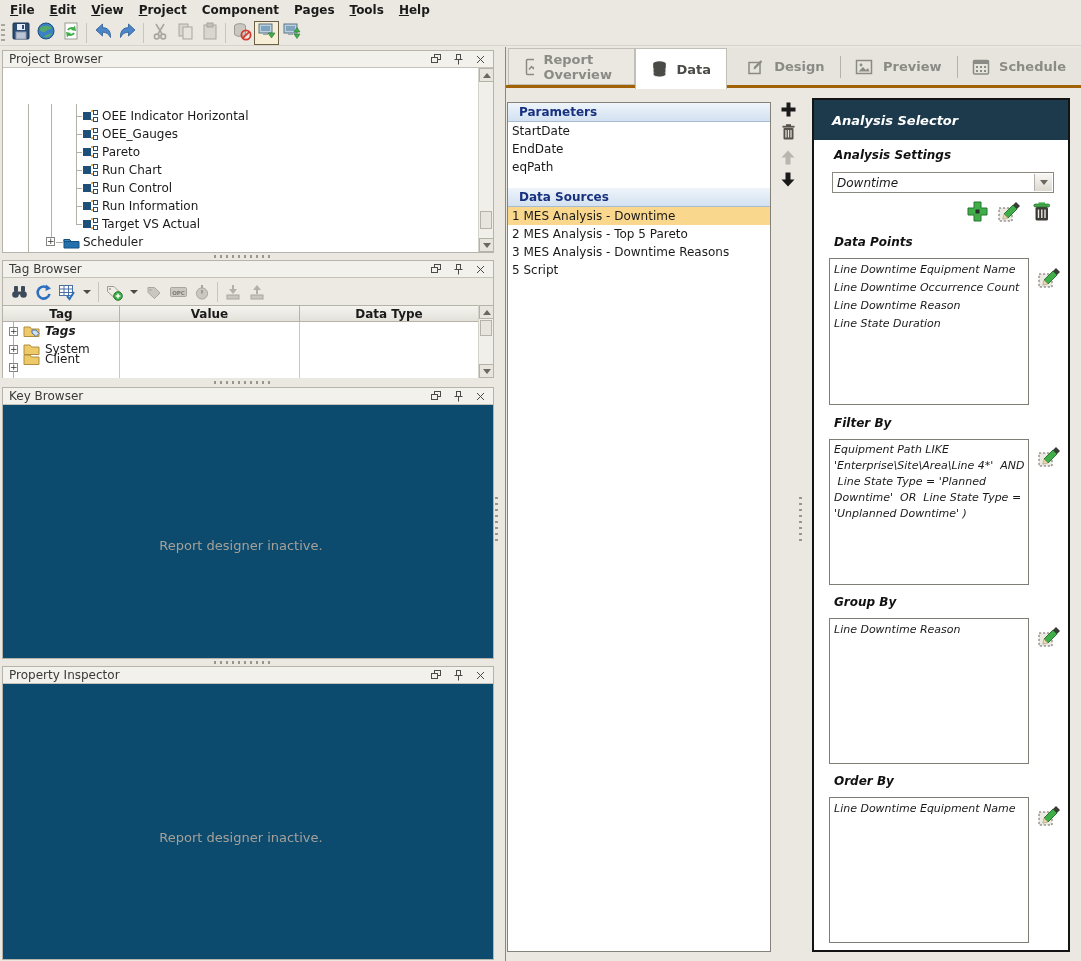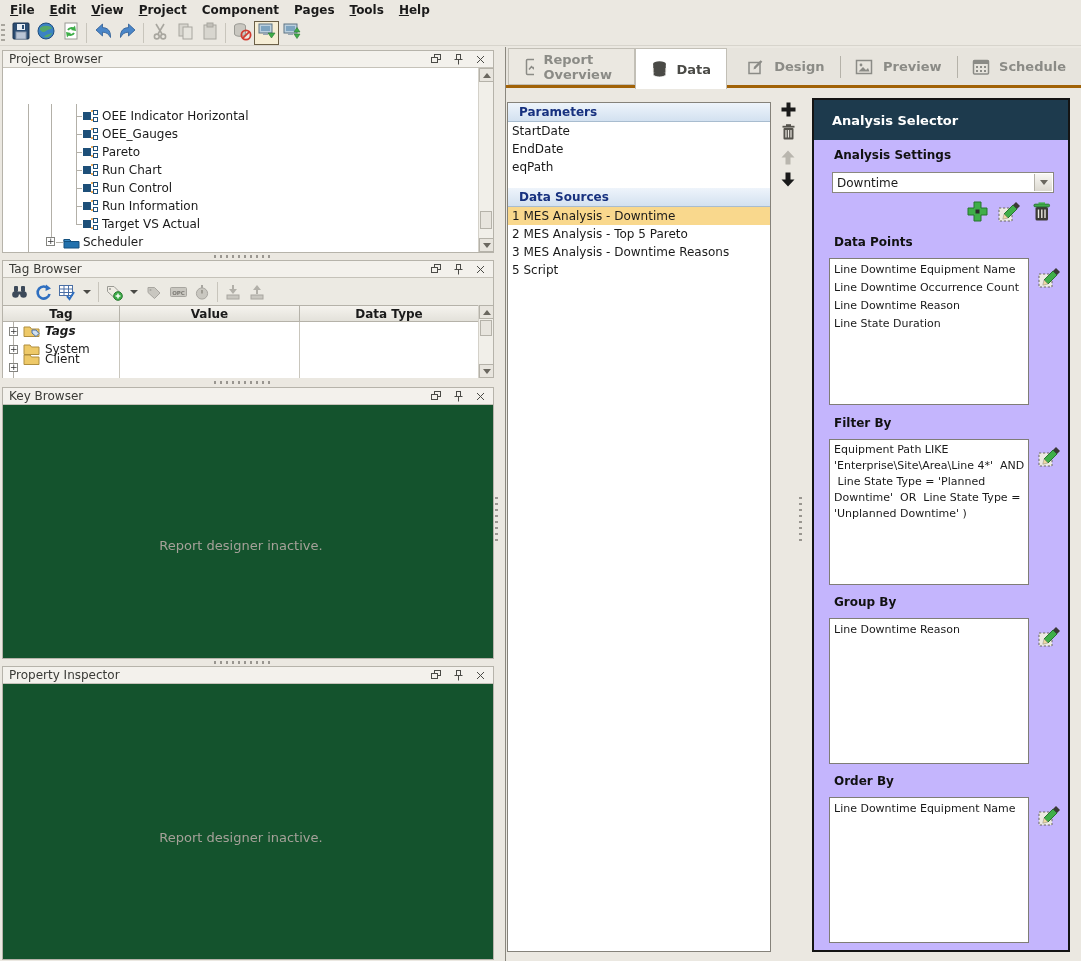--- a/index.html
+++ b/index.html
@@ -14,21 +14,21 @@
 
   
   .toolbar { position:absolute; left:0; top:20px; width:100%; height:26px; display:flex; align-items:center; border-bottom:1px solid #d7d4cc; }
   .grip-v { width:4px; height:18px; margin:0 3px 0 1px;
     background:repeating-linear-gradient(180deg,#a9a69e 0 2px,transparent 2px 5px); }
   .tbtn { width:25px; height:24px; display:flex; align-items:center; justify-content:center; }
   .tbtn.sel { border:1px solid #6b5f46; background:#f6eed6; }
   .tsep { width:1px; height:20px; background:#c8c5bc; margin:0 3px; }
 
   
-  .panel { position:absolute; left:2px; width:492px; border:1px solid #b6b3aa; background:#14532d; }
+  .panel { position:absolute; left:2px; width:492px; border:1px solid #b6b3aa; background:#0c4a6e; }
   .ptitle { height:17px; display:flex; align-items:center; padding:0 6px; font-size:12px; color:#3a3a36;
     background:#f3f1ec; border-bottom:1px solid #c5c2b9; }
   .ptitle .sp { flex:1; }
   .pt-ic { width:14px; height:12px; display:flex; align-items:center; justify-content:center; margin-left:8px; }
   .pcontent { position:relative; overflow:hidden; }
 
   .vscroll { position:absolute; right:0; top:0; width:15px; background:#f1efe9; border-left:1px solid #d4d1c9; }
   .sbtn { position:absolute; left:0; width:15px; height:14px; background:#e8e5de; border:1px solid #b5b2a9; display:flex; align-items:center; justify-content:center; }
   .tri-up { width:0; height:0; border-left:4px solid transparent; border-right:4px solid transparent; border-bottom:5px solid #6a675f; }
   .tri-dn { width:0; height:0; border-left:4px solid transparent; border-right:4px solid transparent; border-top:5px solid #6a675f; }
@@ -75,21 +75,21 @@
     font-size:12px; font-weight:bold; color:#17317f; display:flex; align-items:center; padding-left:11px; }
   .lprow { height:18px; font-size:12px; display:flex; align-items:center; padding-left:4px; white-space:pre; cursor:default; }
   .lprow.sel { background:#f9d88d; }
   .dp-spacer { height:12px; }
 
   
   .actcol { position:absolute; left:779px; top:100px; width:18px; }
   .act { position:absolute; left:0; width:18px; height:18px; display:flex; align-items:center; justify-content:center; cursor:pointer; }
 
   
-  .analysis { position:absolute; left:812px; top:98px; width:258px; height:854px; border:2px solid #141414; background:#c4b5fd; }
+  .analysis { position:absolute; left:812px; top:98px; width:258px; height:854px; border:2px solid #141414; background:#ffffff;font-style:italic; }
   .an-head { position:absolute; left:0; top:0; right:0; height:40px; background:#1d3a4d; color:#fff; font-size:13px; font-weight:bold; display:flex; align-items:center; padding-left:18px; }
   .an-label { position:absolute; left:20px; font-size:12px; font-weight:bold; color:#111; }
   .combo { position:absolute; left:18px; top:72px; width:222px; height:21px; background:#fff; border:1px solid #8a887f; cursor:pointer; }
   .combo .txt { font-size:12px; padding:3px 0 0 4px; }
   .combo .btn { position:absolute; right:1px; top:1px; bottom:1px; width:18px; background:linear-gradient(#f8f7f3,#dcd9d0); border-left:1px solid #b5b2a9; display:flex; align-items:center; justify-content:center; }
   .an-iconrow { position:absolute; top:100px; left:152px; width:90px; display:flex; gap:9px; }
   .anbox { position:absolute; left:15px; width:200px; background:#fff; border:1px solid #7f7d76; padding:2px 4px; font-size:11px; line-height:18px; overflow:hidden; }
   .anbox div { white-space:pre; }
   .anedit { position:absolute; left:224px; width:24px; height:24px; cursor:pointer; }
 </style>

